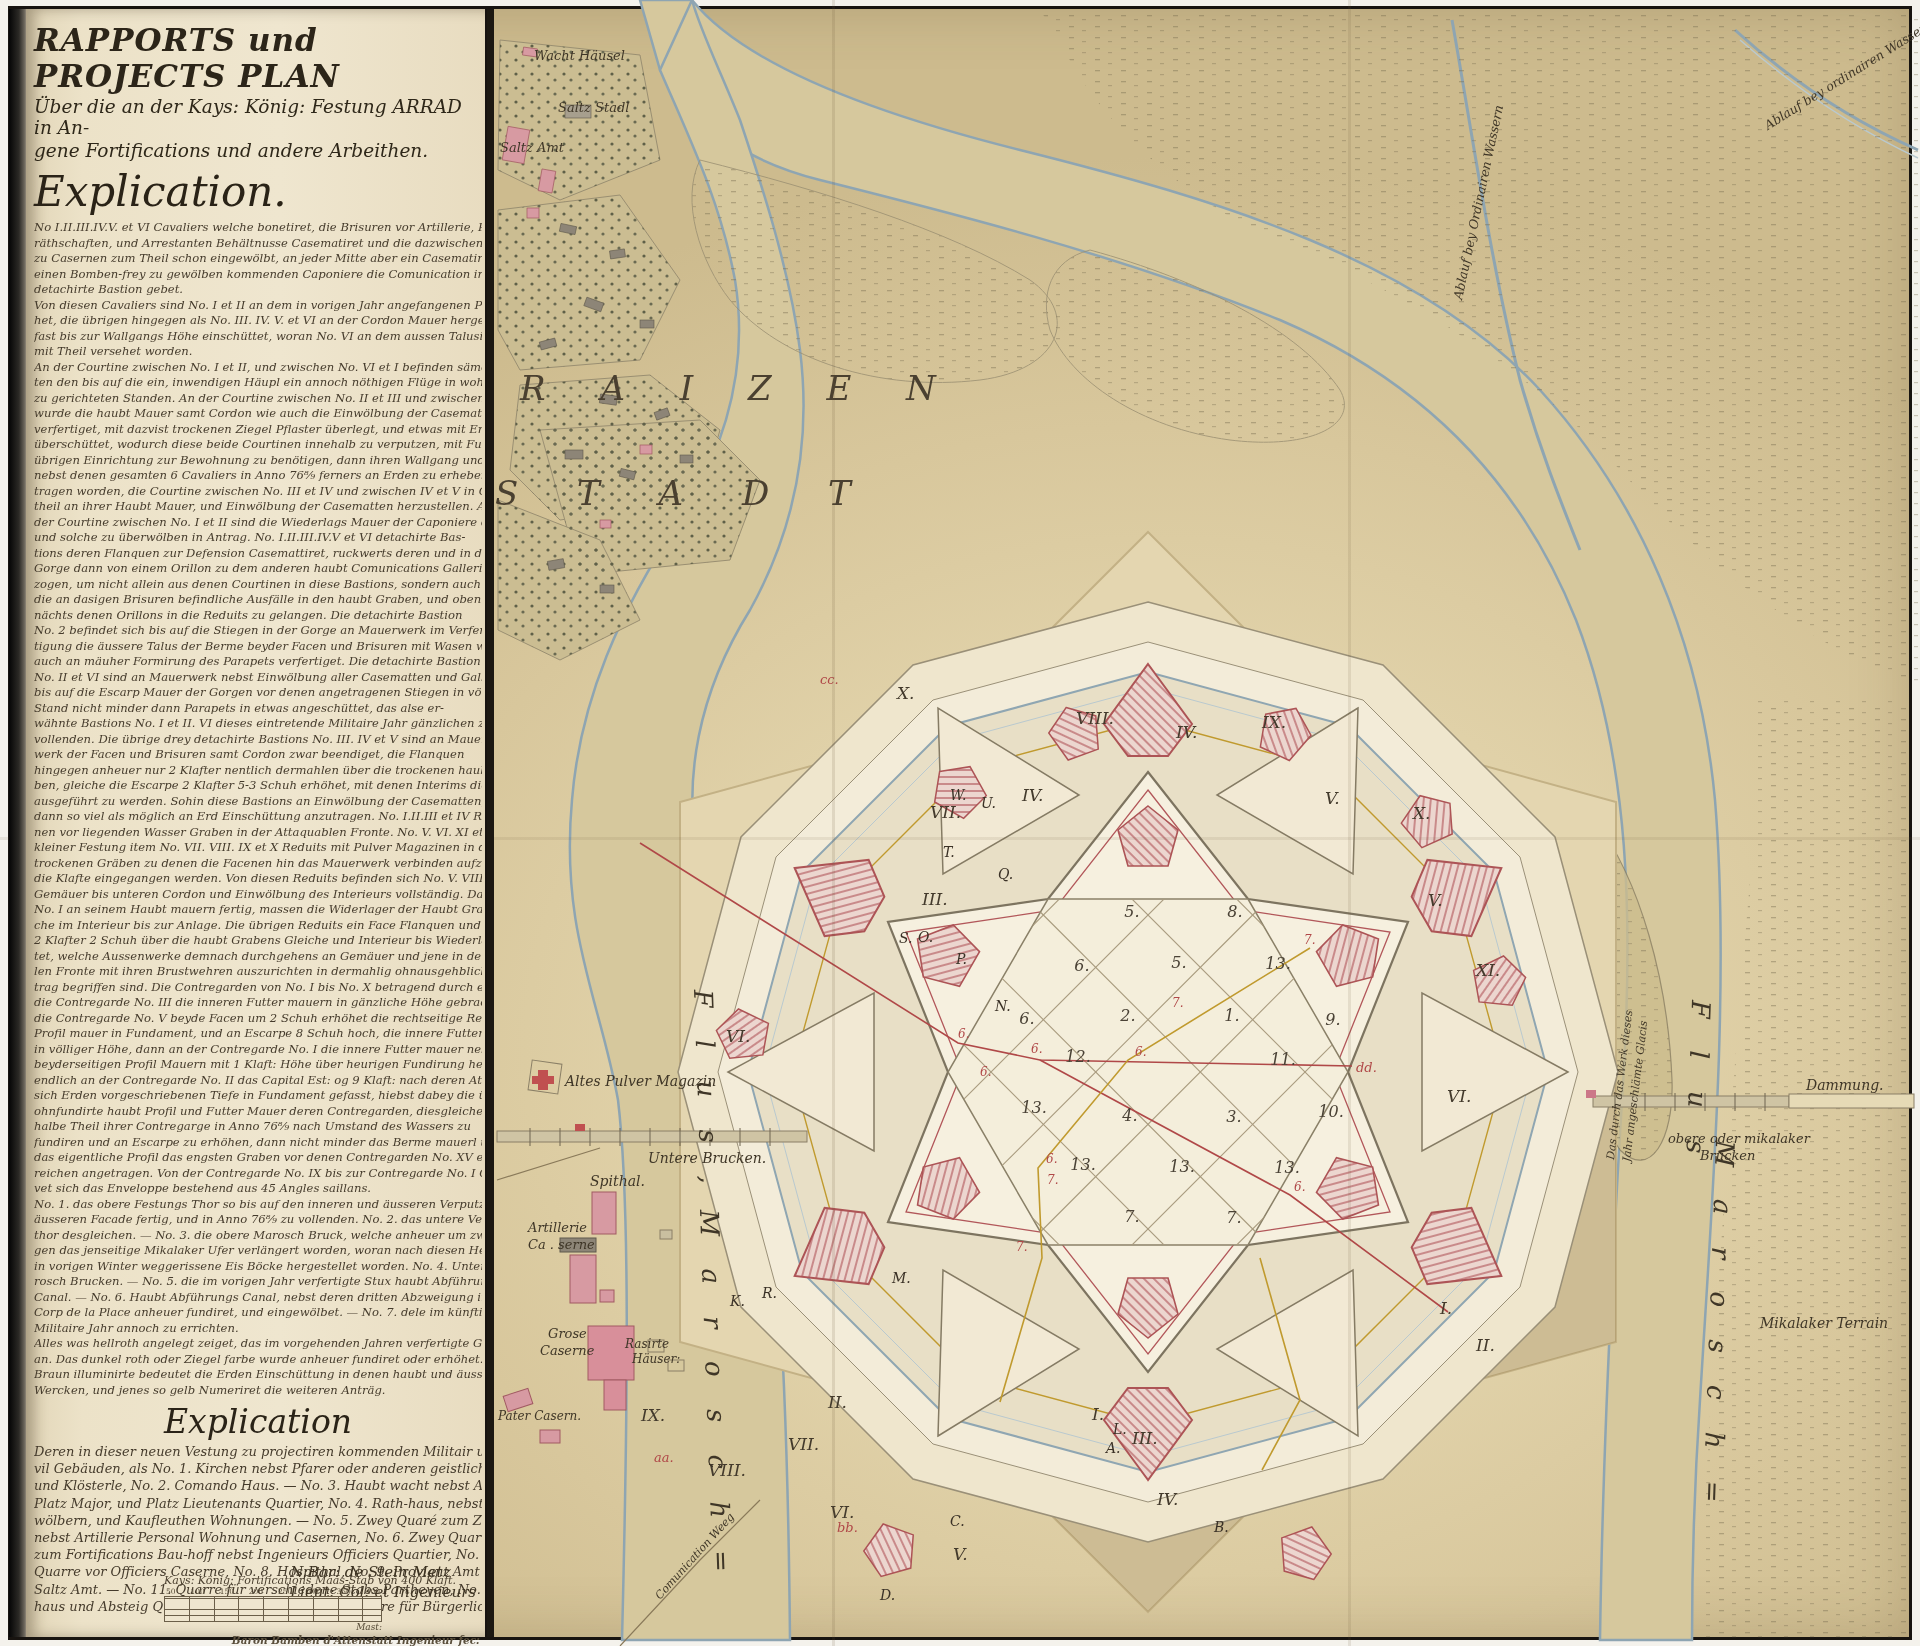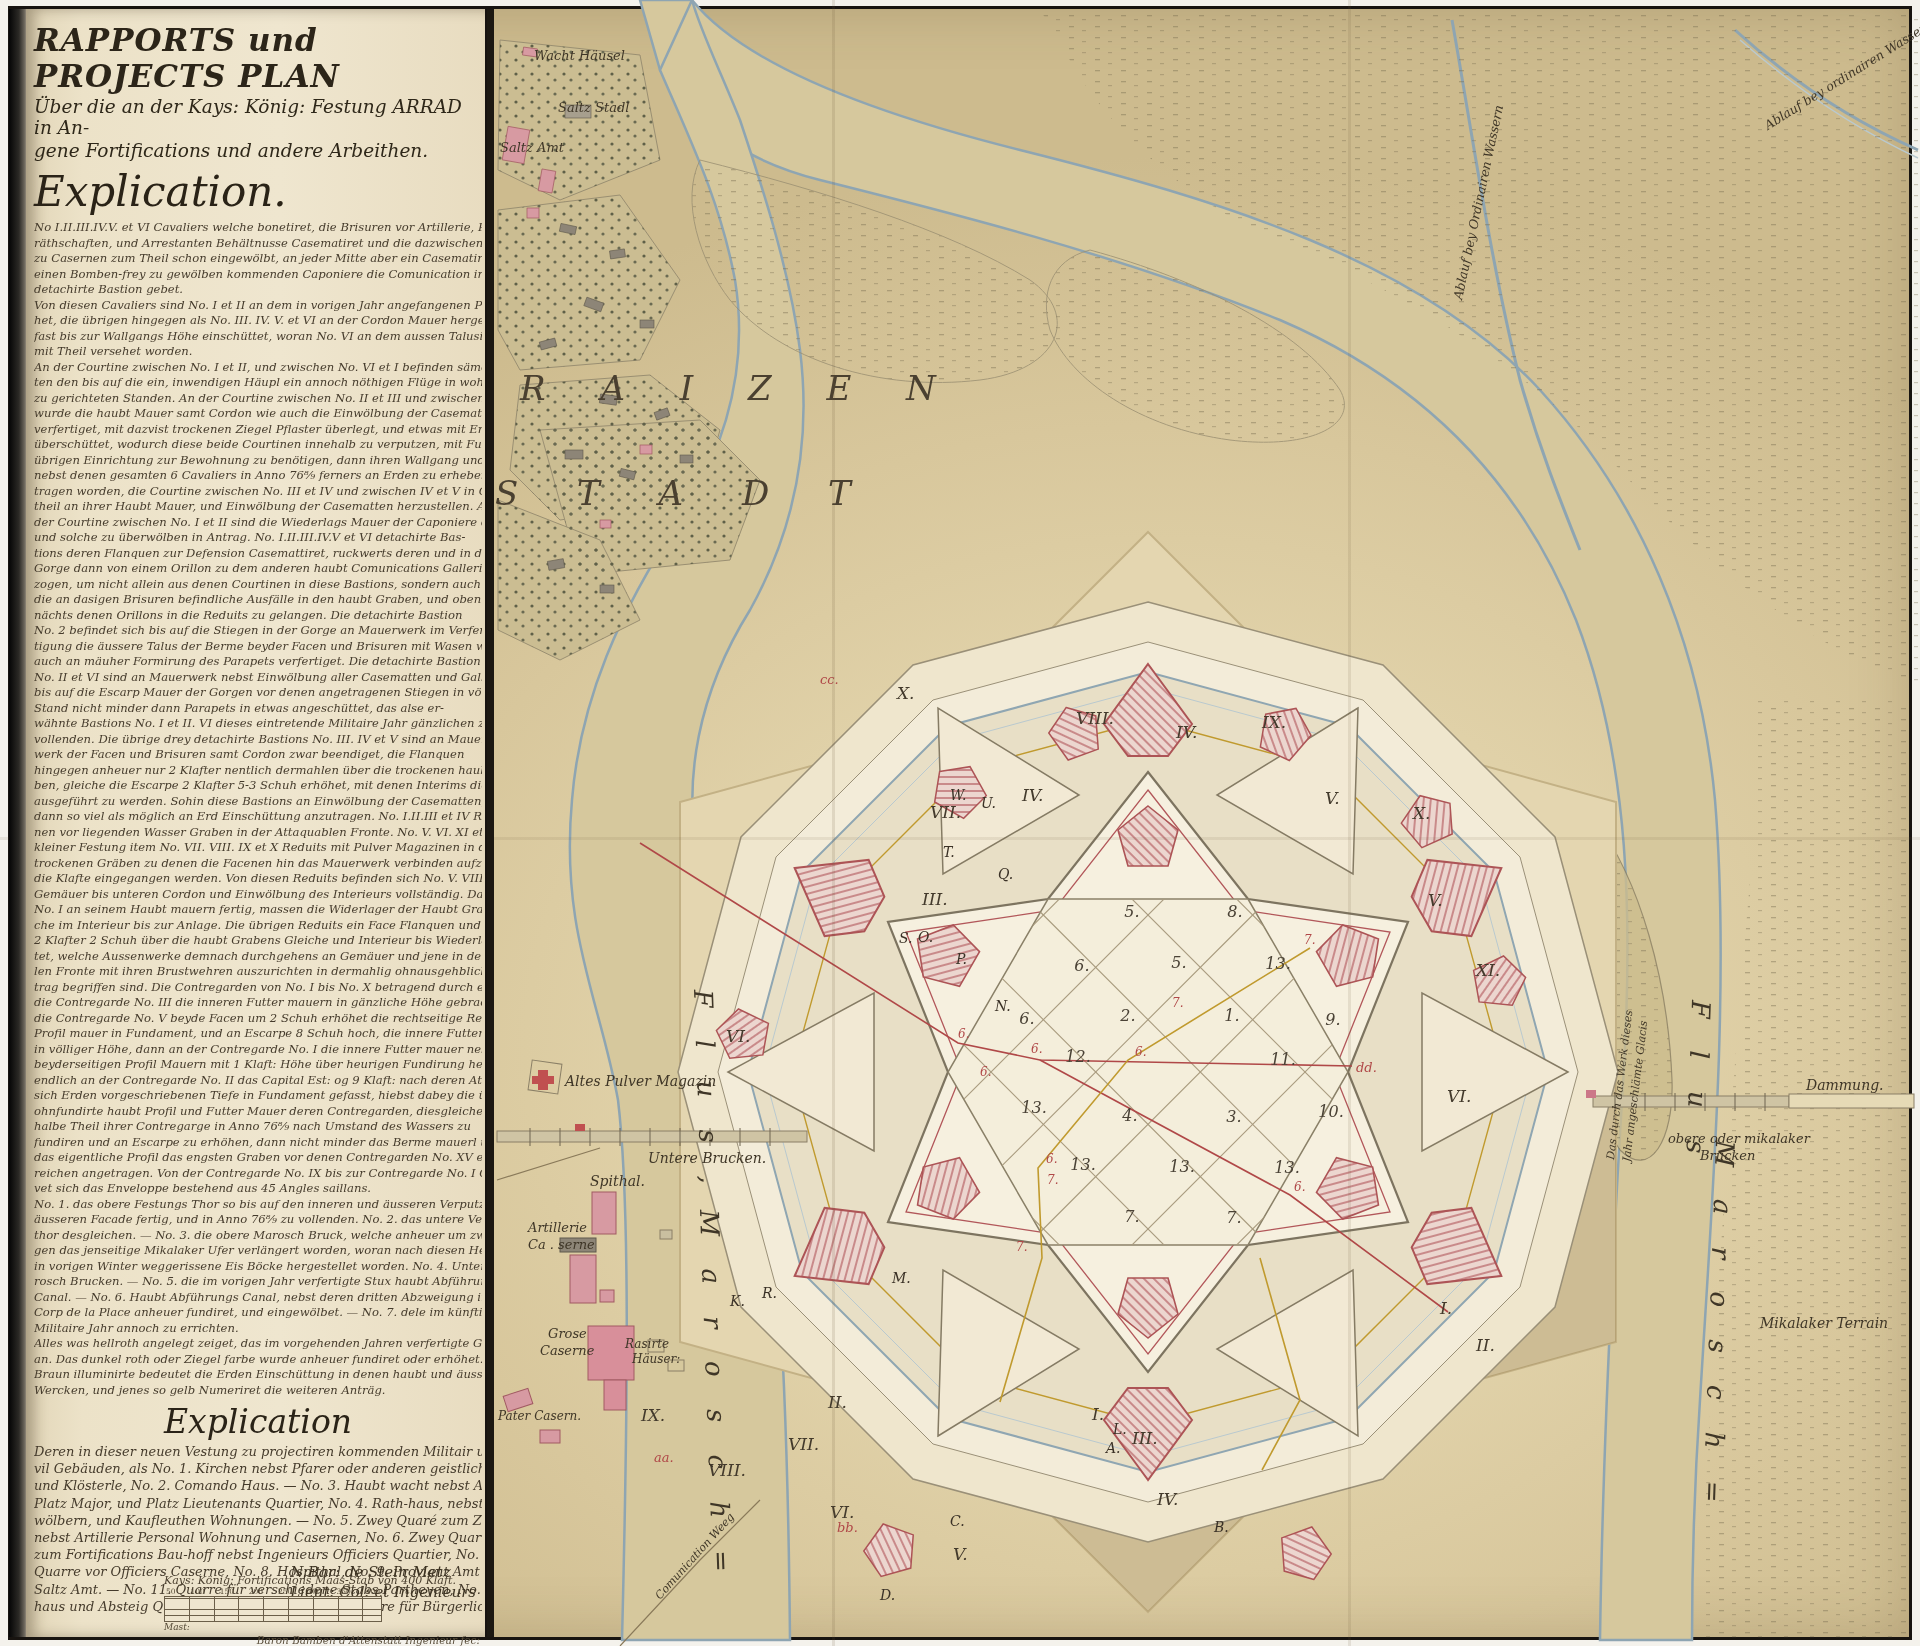--- a/index.html
+++ b/index.html
@@ -19,29 +19,29 @@
   .divider{position:absolute;left:487px;top:9px;width:7px;height:1628px;background:#1c1812;}
   .panel-inner{position:absolute;left:34px;top:22px;width:448px;height:1608px;}
   .t1{font-size:31px;font-style:italic;font-weight:bold;letter-spacing:1px;color:#2c2519;}
   .t2{font-size:18.5px;font-style:italic;margin-top:2px;color:#2e2719;}
   .exp1{font-size:42px;font-style:italic;text-align:left;margin:6px 0 4px;color:#2a2317;}
   .exp2{font-size:33px;font-style:italic;text-align:center;margin:4px 0 2px;color:#2a2317;}
   .ms{font-size:11.6px;font-style:italic;line-height:15.5px;color:#453b2c;}
   .ms2{font-size:13px;font-style:italic;line-height:17.2px;color:#453b2c;}
   .ms-line{white-space:nowrap;overflow:hidden;}
   .sig{position:absolute;right:6px;top:1540px;text-align:left;font-style:italic;font-size:15px;line-height:20px;color:#3d3322;}
-  .credit{position:absolute;right:2px;top:1612px;font-style:italic;font-size:10.5px;color:#5a4f3c;}
+  .credit{position:absolute;right:2px;top:1612px;font-style:italic;font-size:10.5px;color:#5a4f3c;font-weight:bold;}
   .scalebox{position:absolute;left:130px;top:1552px;width:218px;}
   .scale-title{font-style:italic;font-size:11px;white-space:nowrap;color:#4a3f2e;}
   .scale-ticks{display:flex;justify-content:space-between;font-size:7.5px;color:#554a36;padding:0 2px;}
   .scale-bar{height:24px;border:1px solid #6b5f49;
      background:
        repeating-linear-gradient(90deg,transparent 0 23.8px,#6b5f49 23.8px 24.8px),
        repeating-linear-gradient(0deg,transparent 0 5px,#6b5f49 5px 5.8px),#efe6cf;}
-  .scale-end{font-style:italic;font-size:9px;text-align:left;color:#554a36;}
+  .scale-end{font-style:italic;font-size:9px;text-align:right;color:#554a36;}
   .creases{position:absolute;inset:0;pointer-events:none;
      background:
        linear-gradient(90deg,transparent 0 832px,rgba(100,80,50,.14) 832px 835px,transparent 835px),
        linear-gradient(90deg,transparent 0 1348px,rgba(100,80,50,.12) 1348px 1351px,transparent 1351px),
        linear-gradient(0deg,transparent 0 806px,rgba(100,80,50,.10) 806px 809px,transparent 809px);}
   svg text{font-family:"DejaVu Serif",serif;}
 </style>
 </head>
 <body>
 

